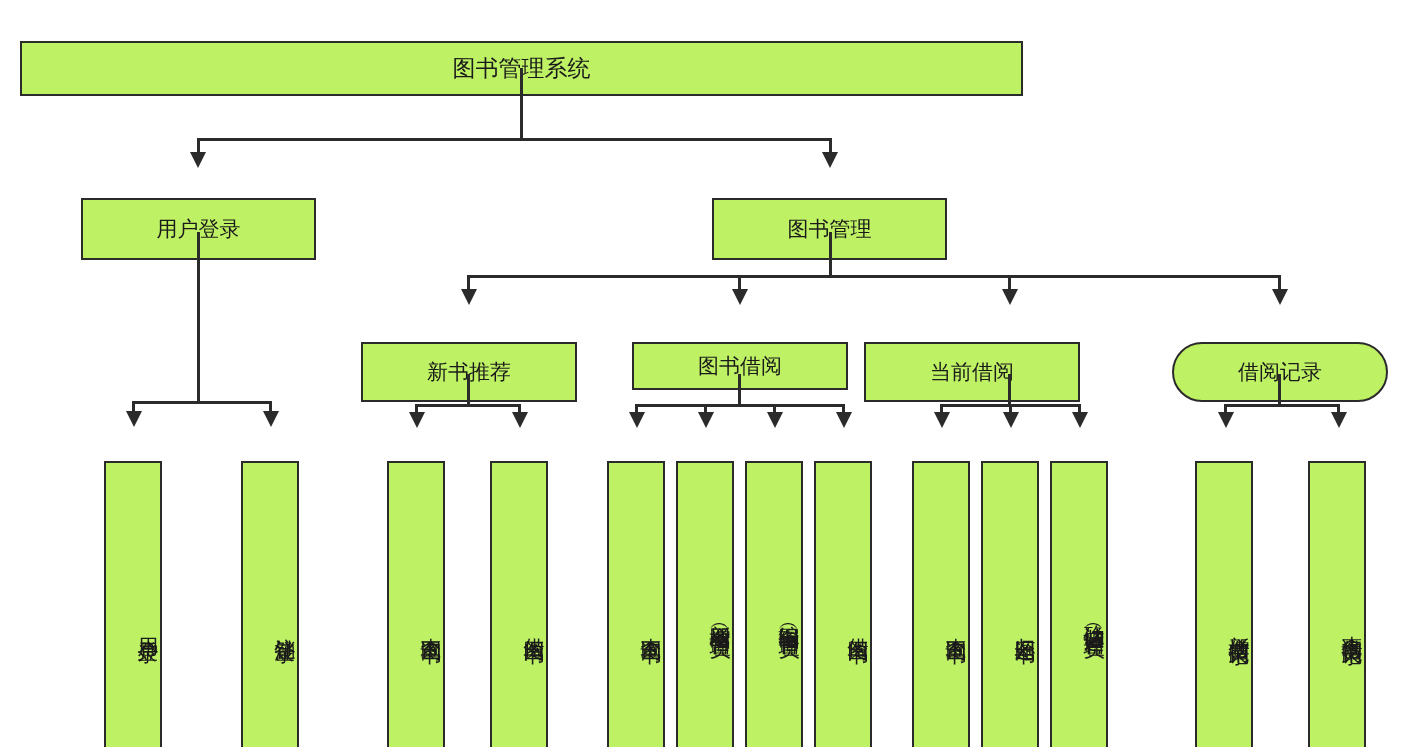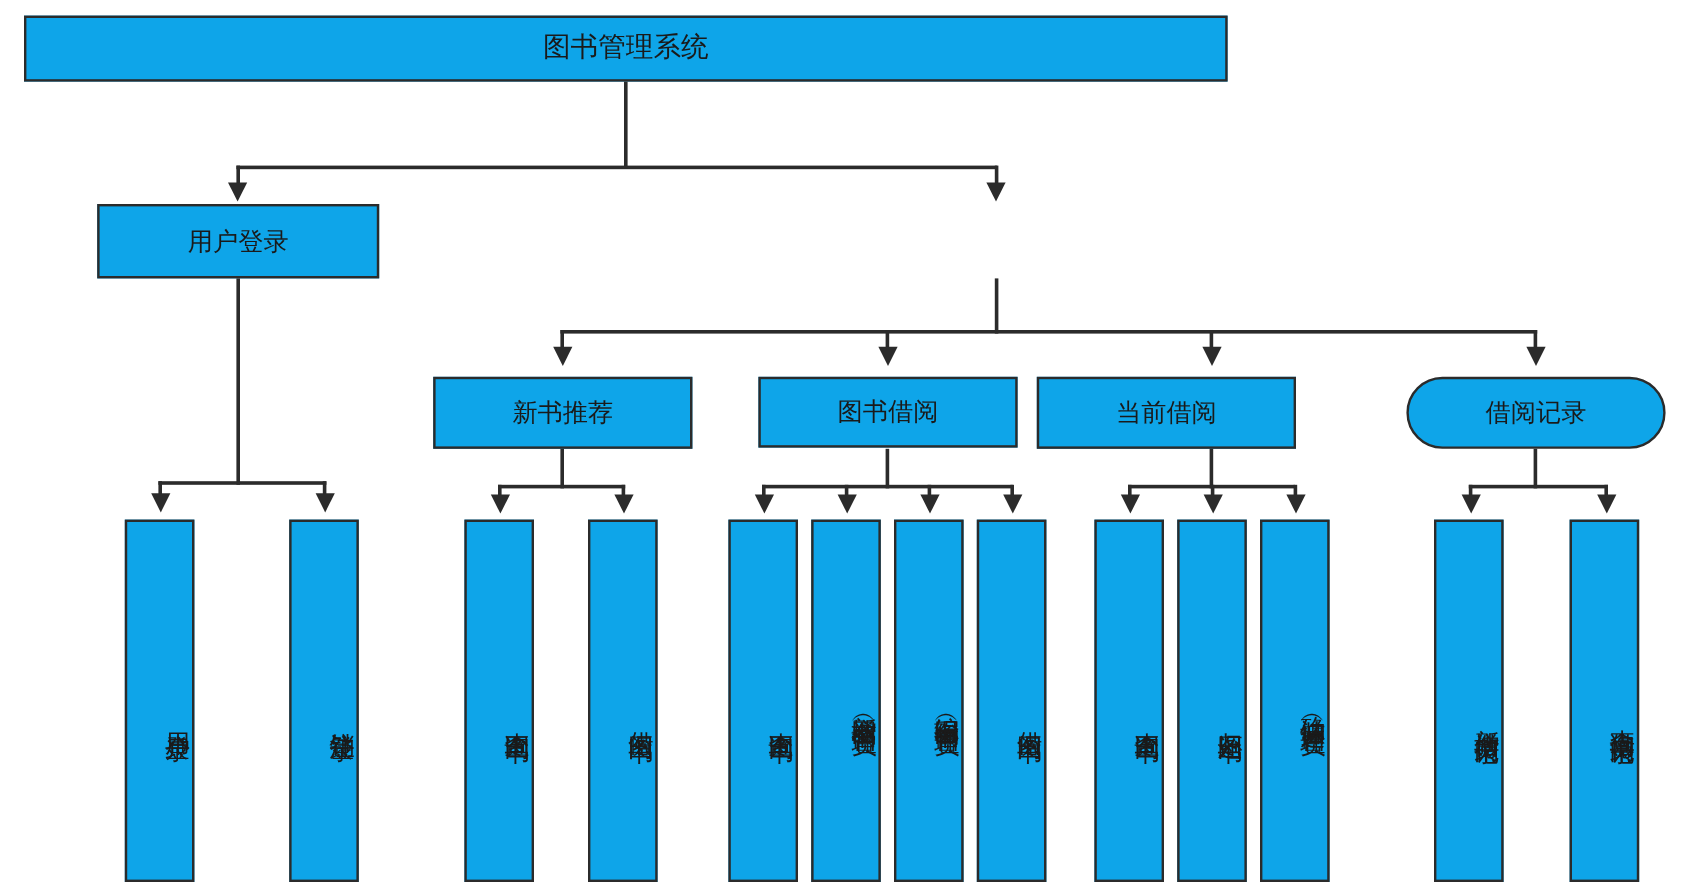--- a/index.html
+++ b/index.html
@@ -11,28 +11,29 @@
     position:relative;
     width:1405px;
     height:747px;
     background:#ffffff;
     overflow:hidden;
   }
   
   .node{
     position:absolute;
     box-sizing:border-box;
-    background:#0ea5e9;
+    background:#bef264;
     border:2px solid #2b2b2b;
     display:flex;
     align-items:center;
     justify-content:center;
     color:#1a1a1a;
     line-height:1.18;
     text-align:center;
+    margin-top:28px;
   }
   .node.root      { font-size:23px; }
   .node.level2    { font-size:21px; }
   .node.level3    { font-size:21px; }
   .node.leaf{
     font-size:21px;
     writing-mode:vertical-rl;
     text-orientation:upright;
     align-items:flex-start;
     justify-content:center;
@@ -86,20 +87,23 @@
   <div class="hline" style="left:197px; top:138px; width:634px;"></div>
 
   <div class="vline" style="left:197px; top:138px; height:16px;"></div>
   <div class="arrow" style="left:190px; top:152px;"></div>
   <div class="vline" style="left:829px; top:138px; height:16px;"></div>
   <div class="arrow" style="left:822px; top:152px;"></div>
 
   <div class="node level2" style="left:81px; top:170px; width:235px; height:62px;">
     <span>用户登录</span>
   </div>
+  <div class="node level2" style="left:712px; top:170px; width:235px; height:62px;">
+    <span>图书管理</span>
+  </div>
 
   <div class="vline" style="left:197px; top:232px; height:172px;"></div>
   <div class="hline" style="left:132px; top:401px; width:140px;"></div>
   <div class="vline" style="left:132px; top:401px; height:12px;"></div>
   <div class="arrow" style="left:126px; top:411px;"></div>
   <div class="vline" style="left:269px; top:401px; height:12px;"></div>
   <div class="arrow" style="left:263px; top:411px;"></div>
 
   <div class="vline" style="left:829px; top:232px; height:46px;"></div>
   <div class="hline" style="left:467px; top:275px; width:814px;"></div>
@@ -108,21 +112,21 @@
   <div class="vline" style="left:738px; top:275px; height:16px;"></div>
   <div class="arrow" style="left:732px; top:289px;"></div>
   <div class="vline" style="left:1008px; top:275px; height:16px;"></div>
   <div class="arrow" style="left:1002px; top:289px;"></div>
   <div class="vline" style="left:1278px; top:275px; height:16px;"></div>
   <div class="arrow" style="left:1272px; top:289px;"></div>
 
   <div class="node level3" style="left:361px; top:314px; width:216px; height:60px;">
     <span>新书推荐</span>
   </div>
-  <div class="node level3" style="left:632px; top:314px; width:216px; height:59px;">
+  <div class="node level3" style="left:632px; top:314px; width:216px; height:48px;">
     <span>图书借阅</span>
   </div>
   <div class="node level3" style="left:864px; top:314px; width:216px; height:60px;">
     <span>当前借阅</span>
   </div>
   <div class="node level3" style="left:1172px; top:314px; width:216px; height:60px;border-radius:30px;">
     <span>借阅记录</span>
   </div>
 
   <div class="vline" style="left:467px; top:374px; height:33px;"></div>

